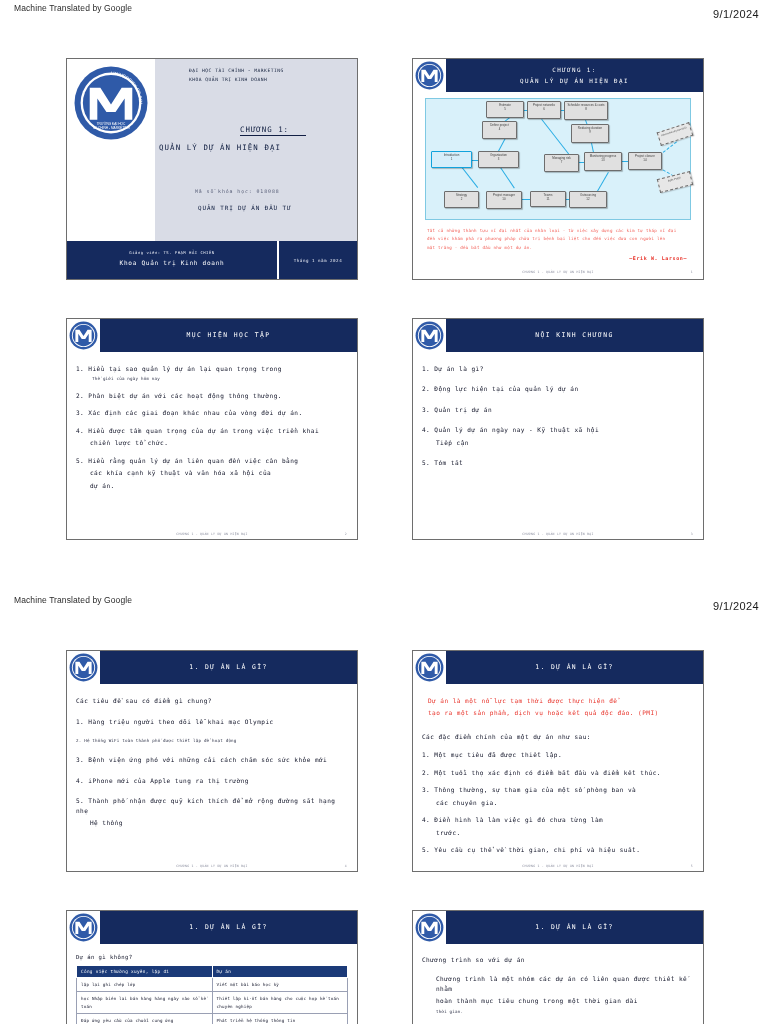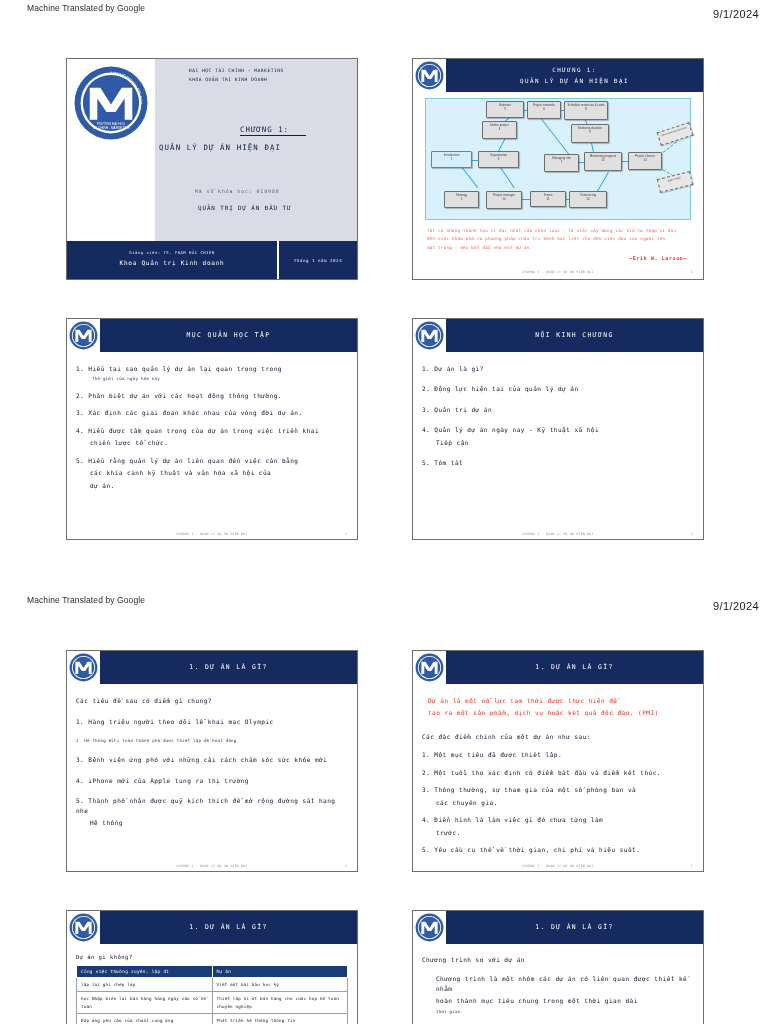--- a/index.html
+++ b/index.html
@@ -12,21 +12,21 @@
   .page {
     position: relative;
     width: 768px;
     height: 592px;
     background: #ffffff;
   }
   .page2 { height: 432px; }
 
   
   .pg-header {
-    position: absolute; top: 0; left: 17px; right: 0; height: 24px;
+    position: absolute; top: 0; left: 4px; right: 0; height: 24px;
   }
   .mt-label {
     position: absolute; left: 10px; top: 3px;
     font-size: 8.5px; color: #2b2b2b; letter-spacing: 0.1px;
     font-family: "Liberation Sans", sans-serif;
   }
   .pg-date {
     position: absolute; right: 9px; top: 8px;
     font-size: 11px; color: #1a1a1a; letter-spacing: 0.4px;
   }
@@ -322,21 +322,21 @@
   <div class="slide" style="left:66px; top:318px;">
     <div class="s-head">
       <div class="s-head-white"></div>
       <svg class="s-logo-badge" viewBox="0 0 100 100">
         <circle cx="50" cy="50" r="48" fill="#2f5aa8"></circle>
           <circle cx="50" cy="50" r="40" fill="#ffffff"></circle>
         <circle cx="50" cy="50" r="37" fill="#2f5aa8"></circle>
         <path d="M22 72 L22 30 L36 30 L50 52 L64 30 L78 30 L78 72 L68 72 L68 44 L56 62 L50 62 L44 62 L32 44 L32 72 Z" fill="#ffffff"></path>
       </svg>
       <div class="s-head-titlewrap">
-        <div class="s-head-title">MỤC QUẢN HỌC TẬP</div>
+        <div class="s-head-title">MỤC HIỆN HỌC TẬP</div>
       </div>
     </div>
     <div class="s-body">
       <div class="s-line">1. Hiểu tại sao quản lý dự án lại quan trọng trong</div>
       <div class="s-line small indent">Thế giới của ngày hôm nay</div>
       <div class="s-line">2. Phân biệt dự án với các hoạt động thông thường.</div>
       <div class="s-line">3. Xác định các giai đoạn khác nhau của vòng đời dự án.</div>
       <div class="s-line tight">4. Hiểu được tầm quan trọng của dự án trong việc triển khai</div>
       <div class="s-line" style="margin-left:14px;">chiến lược tổ chức.</div>
       <div class="s-line tight">5. Hiểu rằng quản lý dự án liên quan đến việc cân bằng</div>

